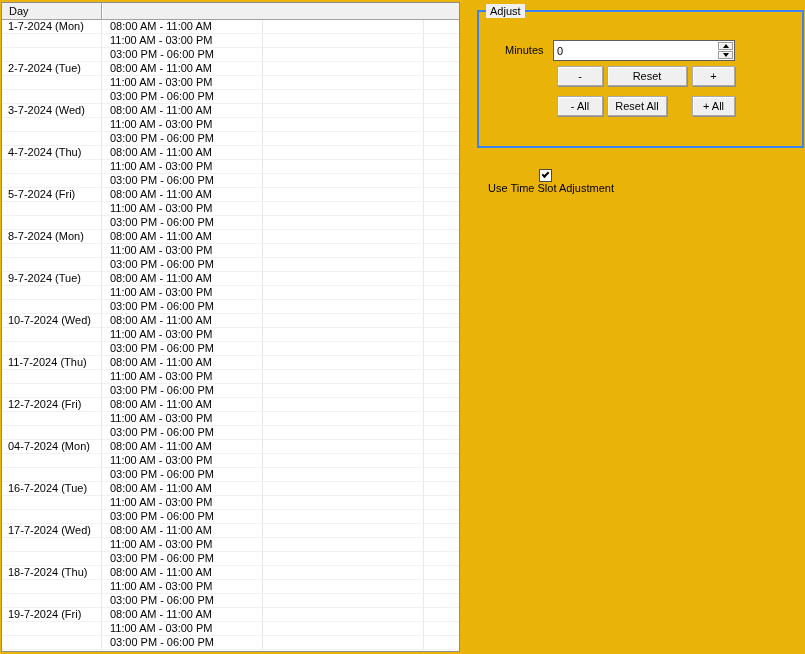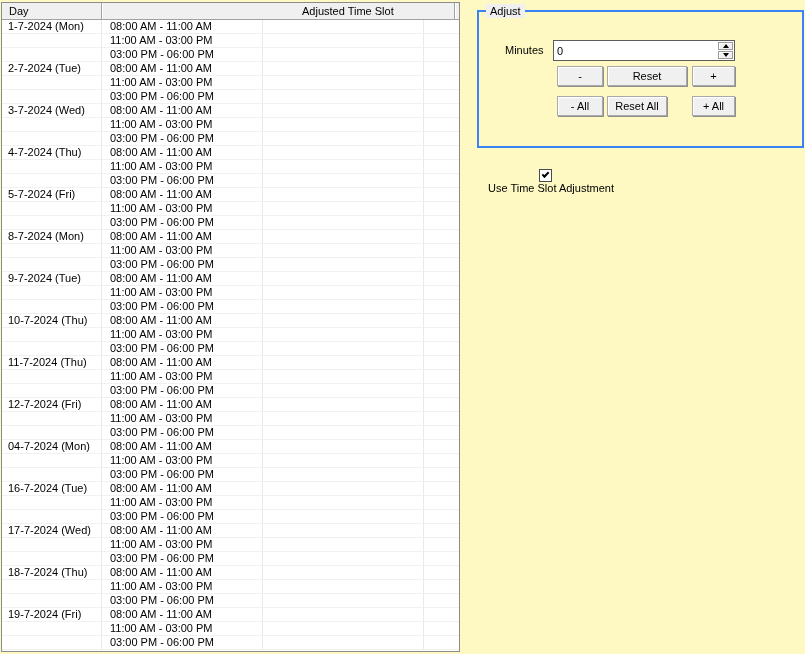--- a/index.html
+++ b/index.html
@@ -3,21 +3,21 @@
 <meta charset="utf-8">
 <style>
   * { box-sizing: border-box; margin: 0; padding: 0; }
   html, body { background: #f0f0f0; }
   body { font-family: "Liberation Sans", sans-serif; font-size: 11px; color: #000; }
 
   .screen {
     position: relative;
     width: 805px;
     height: 654px;
-    background: #fef9c3;
+    background: #eab308;
     overflow: hidden;
   }
 
   
   .listview {
     position: absolute;
     left: 1px; top: 2px;
     width: 459px; height: 650px;
     background: #fff;
     border: 1px solid #8c8c8c;
@@ -164,21 +164,20 @@
 </style>
 </head>
 <body>
 
 <div class="screen">
 
   <div class="listview">
     <div class="lv-header">
       <div class="hcell c1">Day</div>
       <div class="hcell c2">Current Time Slot</div>
-      <div class="hcell c3">Adjusted Time Slot</div>
       <div class="hcell c4"></div>
     </div>
     <div class="lv-body">
         <div class="row">
           <span class="cell c1">1-7-2024 (Mon)</span>
           <span class="cell c2">08:00 AM - 11:00 AM</span>
           <span class="cell c3"></span>
           <span class="cell c4"></span>
         </div>
         <div class="row">
@@ -295,21 +294,21 @@
           <span class="cell c3"></span>
           <span class="cell c4"></span>
         </div>
         <div class="row">
           <span class="cell c1"></span>
           <span class="cell c2">03:00 PM - 06:00 PM</span>
           <span class="cell c3"></span>
           <span class="cell c4"></span>
         </div>
         <div class="row">
-          <span class="cell c1">10-7-2024 (Thu)</span>
+          <span class="cell c1">10-7-2024 (Wed)</span>
           <span class="cell c2">08:00 AM - 11:00 AM</span>
           <span class="cell c3"></span>
           <span class="cell c4"></span>
         </div>
         <div class="row">
           <span class="cell c1"></span>
           <span class="cell c2">11:00 AM - 03:00 PM</span>
           <span class="cell c3"></span>
           <span class="cell c4"></span>
         </div>

